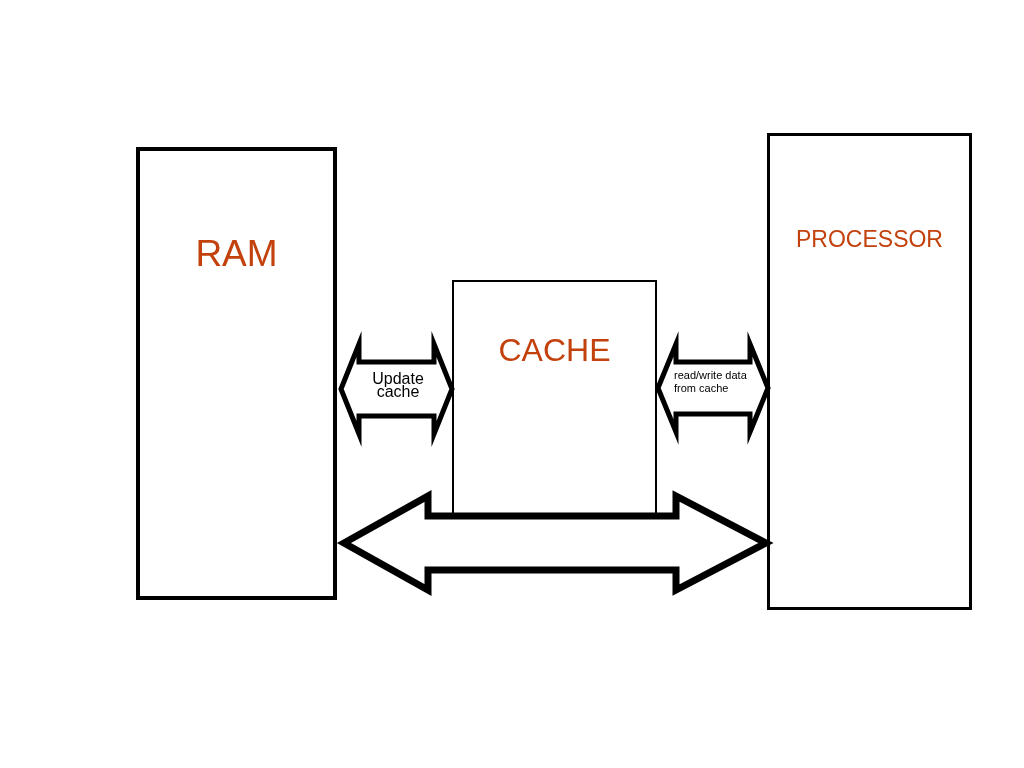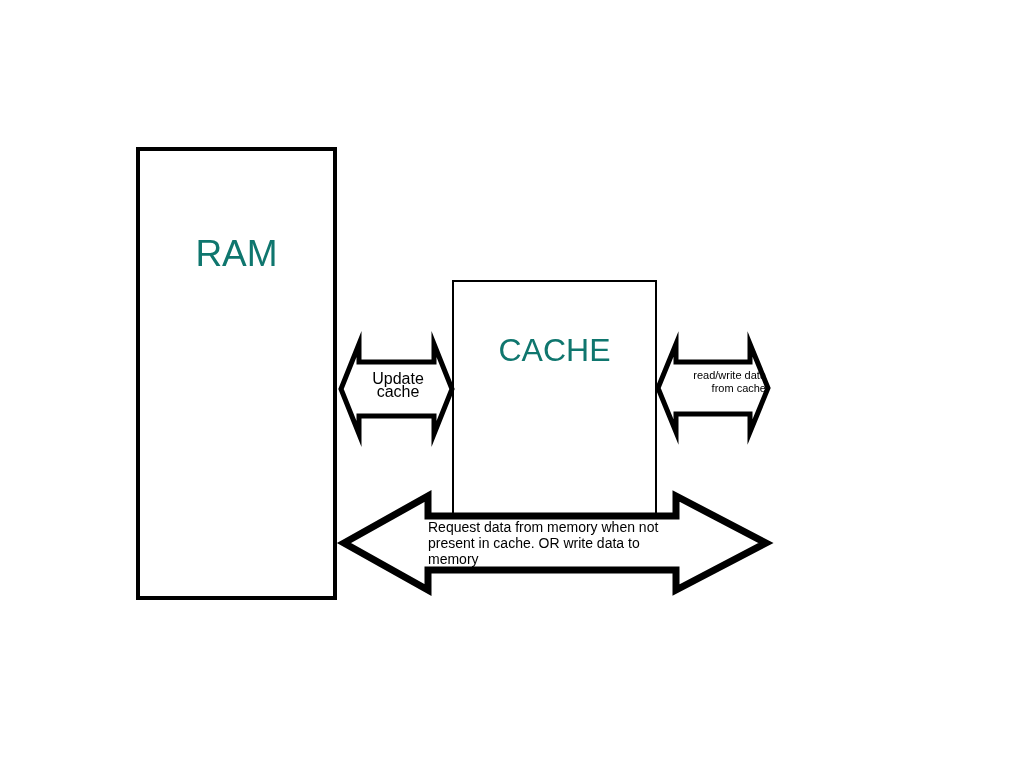--- a/index.html
+++ b/index.html
@@ -24,21 +24,21 @@
     background: #ffffff;
     border-style: solid;
     border-color: #000000;
     box-sizing: border-box;
   }
   .box-label {
     position: absolute;
     left: 0;
     right: 0;
     text-align: center;
-    color: #0f766e;
+    color: #c2410c;
     white-space: nowrap;
     font-family: "Liberation Sans", sans-serif;
     font-weight: 400;
   }
   
   #ram-box {
     left: 136px;
     top: 147px;
     width: 201px;
     height: 453px;
@@ -102,21 +102,21 @@
     top: 372px;
     width: 92px;
     text-align: center;
     font-size: 16px;
     line-height: 13px;
   }
   #read-write-label {
     left: 674px;
     top: 369px;
     width: 92px;
-    text-align: right;
+    text-align: left;
     font-size: 11px;
     line-height: 13px;
   }
   #request-data-label {
     left: 428px;
     top: 519px;
     width: 256px;
     text-align: left;
     font-size: 14px;
     line-height: 16px;
@@ -128,32 +128,32 @@
 <div id="canvas">
 
   <div class="box" id="ram-box">
     <div class="box-label">RAM</div>
   </div>
 
   <div class="box" id="cache-box">
     <div class="box-label">CACHE</div>
   </div>
 
+  <div class="box" id="processor-box">
+    <div class="box-label">PROCESSOR</div>
+  </div>
 
   <svg class="arrow-layer" viewBox="0 0 1024 768">
 
     <polygon class="arrow-shape" points="341,389 359,344 359,362 434,362 434,344 452,389 434,434 434,416 359,416 359,434"></polygon>
 
     <polygon class="arrow-shape" points="658,388 676,344 676,362 750,362 750,344 768,388 750,432 750,414 676,414 676,432"></polygon>
 
     <polygon class="arrow-shape big" points="344,543 428,496 428,516 676,516 676,496 766,543 676,590 676,570 428,570 428,590"></polygon>
   </svg>
 
   <div class="arrow-text" id="update-cache-label">Update cache</div>
 
   <div class="arrow-text" id="read-write-label">read/write data
 from cache</div>
 
-  <div class="arrow-text" id="request-data-label">Request data from memory when not
-present in cache. OR write data to
-memory</div>
 
 </div>
 
 </body></html>

